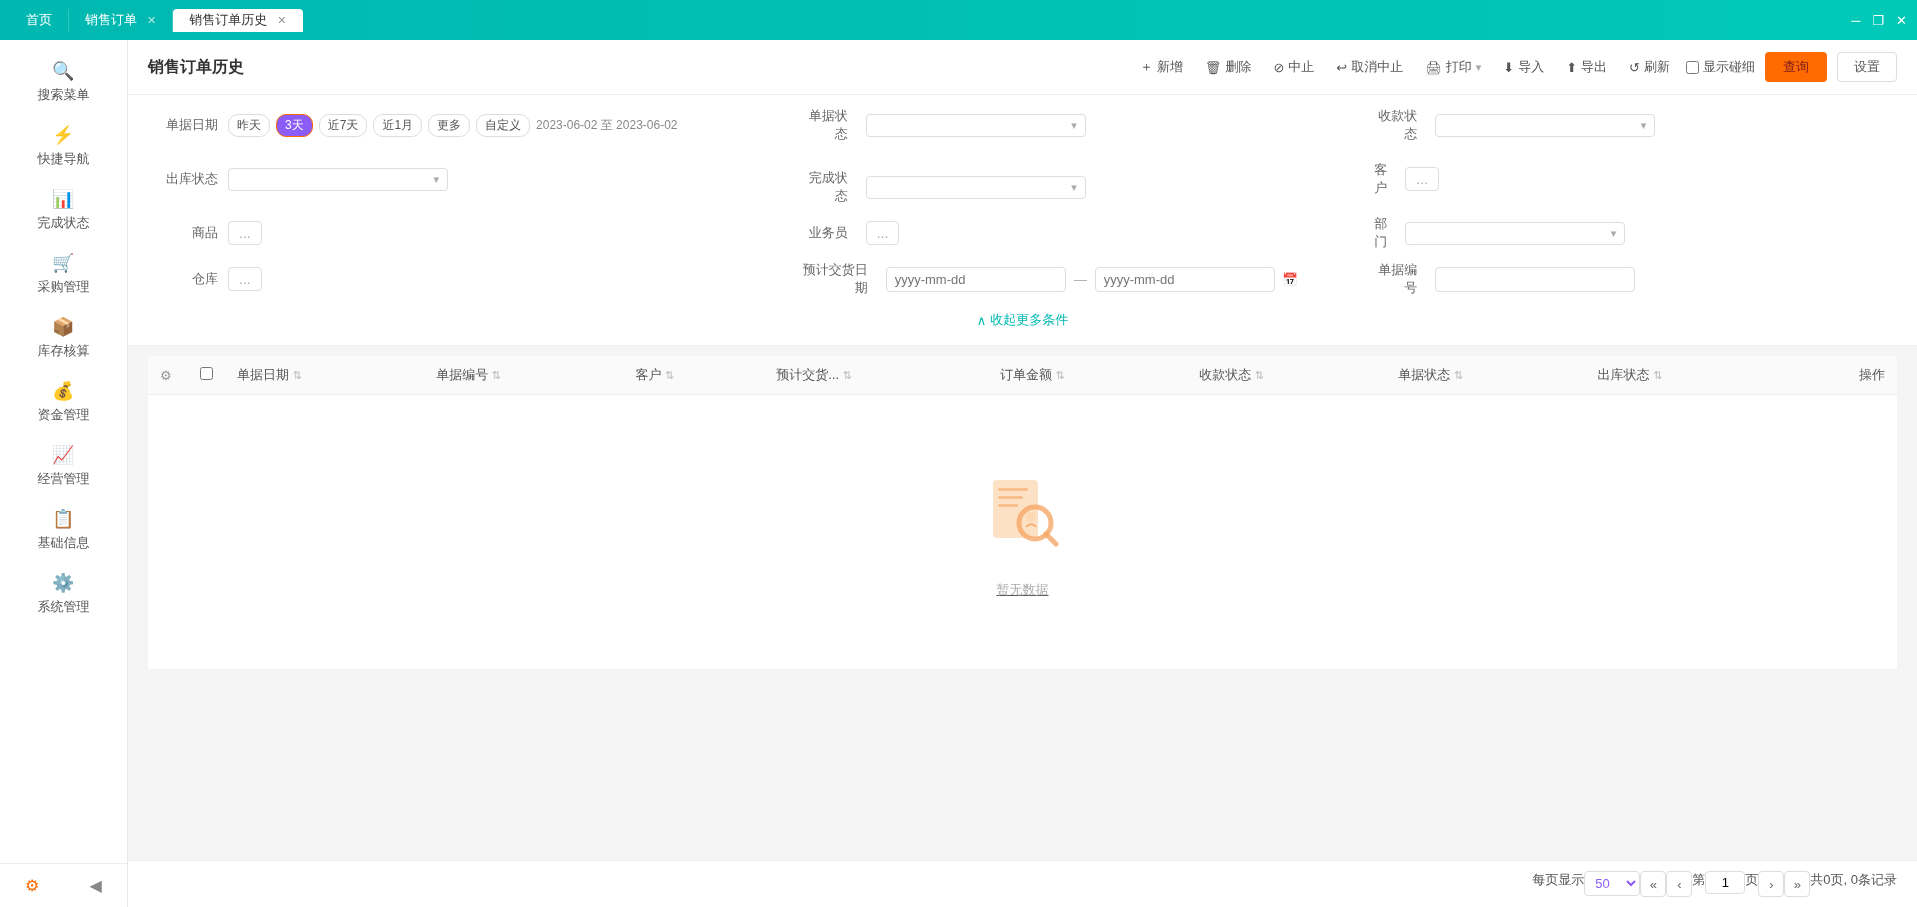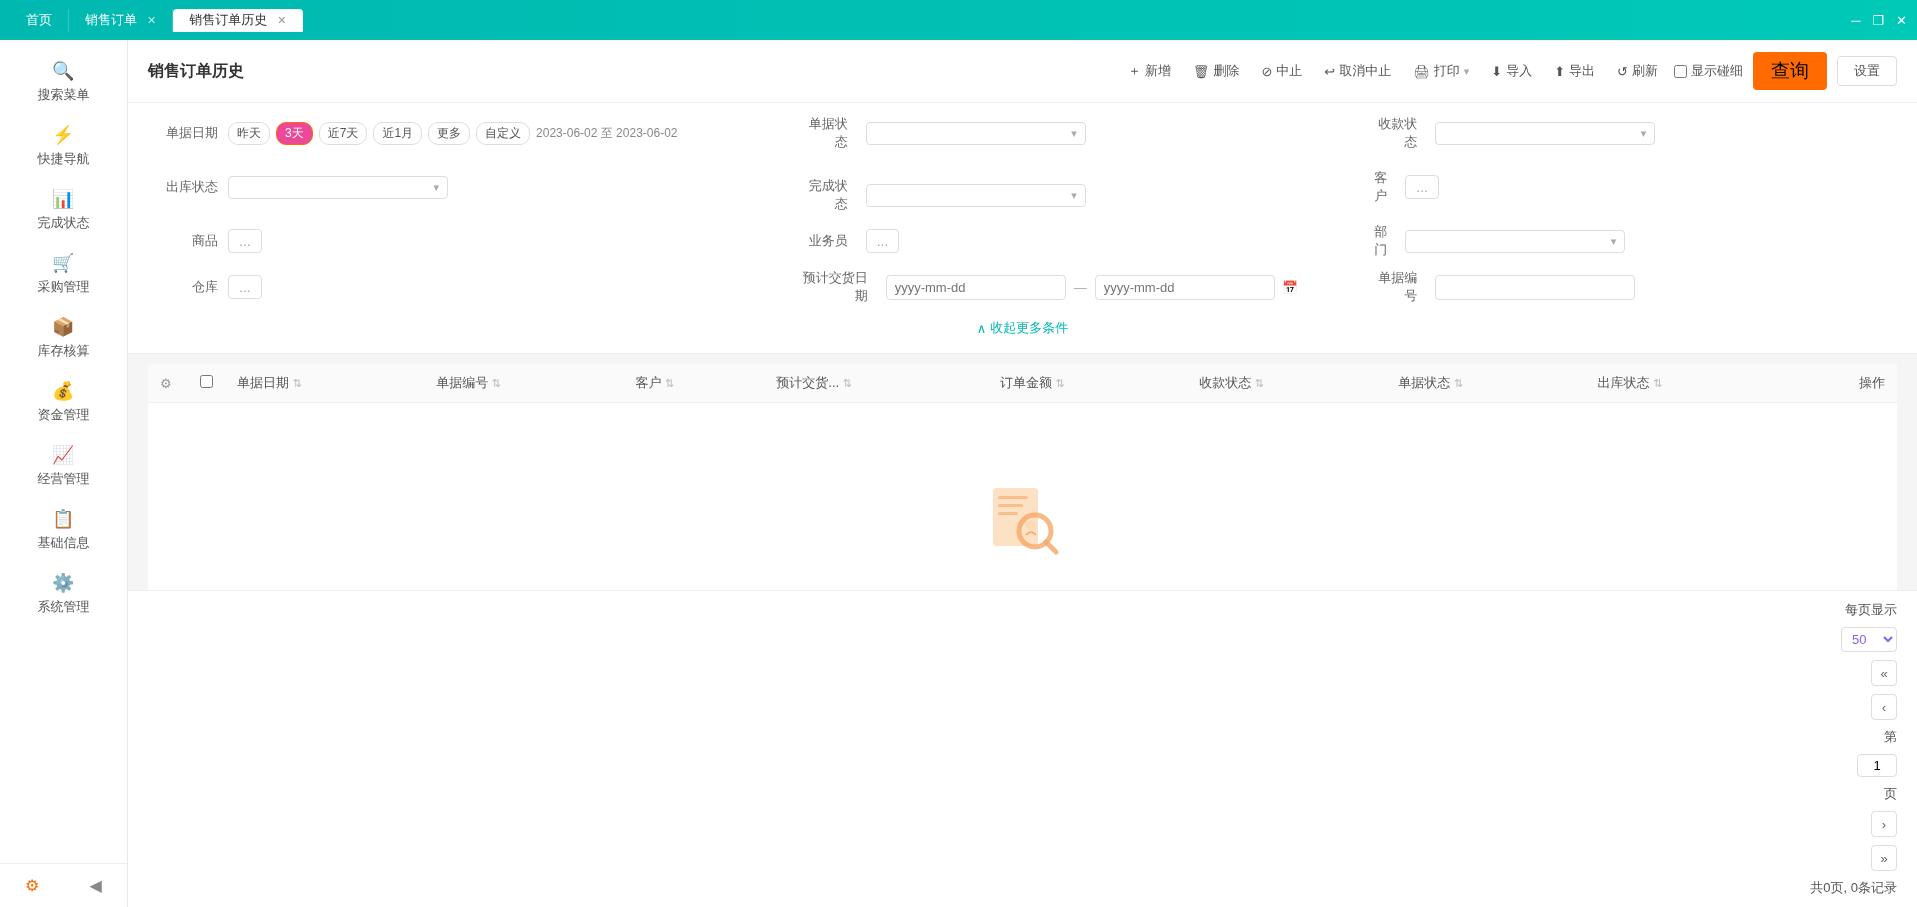--- a/index.html
+++ b/index.html
@@ -120,26 +120,26 @@
       display: flex;
       align-items: center;
       gap: 4px;
       cursor: pointer;
       color: #555;
       font-size: 13px;
       padding: 2px 6px;
     }
     .btn-query {
       background: #ff6b00;
-      color: #000000;
+      color: #7f1d1d;
       border: none;
       border-radius: 4px;
       padding: 6px 18px;
       cursor: pointer;
-      font-size: 19px;
+      font-size: 13px;
     }
     .btn-settings {
       background: #fff;
       color: #555;
       border: 1px solid #ddd;
       border-radius: 4px;
       padding: 5px 16px;
       cursor: pointer;
       font-size: 13px;
     }
@@ -173,21 +173,21 @@
     .date-quick-btn {
       padding: 2px 8px;
       border-radius: 10px;
       border: 1px solid #ddd;
       cursor: pointer;
       font-size: 12px;
       color: #555;
       background: #fff;
     }
     .date-quick-btn.active {
-      background: #ec4899;
+      background: #8b5cf6;
       color: #fff;
       border-color: #ff6b00;
     }
     .date-range-text { color: #888; font-size: 12px; }
     .filter-select {
       display: flex;
       align-items: center;
       border: 1px solid #ddd;
       border-radius: 4px;
       padding: 4px 8px;
@@ -273,26 +273,25 @@
       margin-bottom: 16px;
     }
     .empty-text { color: #aaa; font-size: 13px; }
 
     
     .pagination-bar {
       background: #fff;
       border-top: 1px solid #eee;
       padding: 10px 20px;
       display: flex;
-      align-items: flex-end;
+      align-items: flex-start;
       justify-content: flex-end;
-      gap: 8px;
+      gap: 0;
       font-size: 13px;
       color: #555;
-      flex-direction: column;
     }
     .page-size-select {
       border: 1px solid #ddd;
       border-radius: 4px;
       padding: 3px 6px;
       font-size: 13px;
       color: #8b5cf6;
       background: #fff;
     }
     .page-btn {

